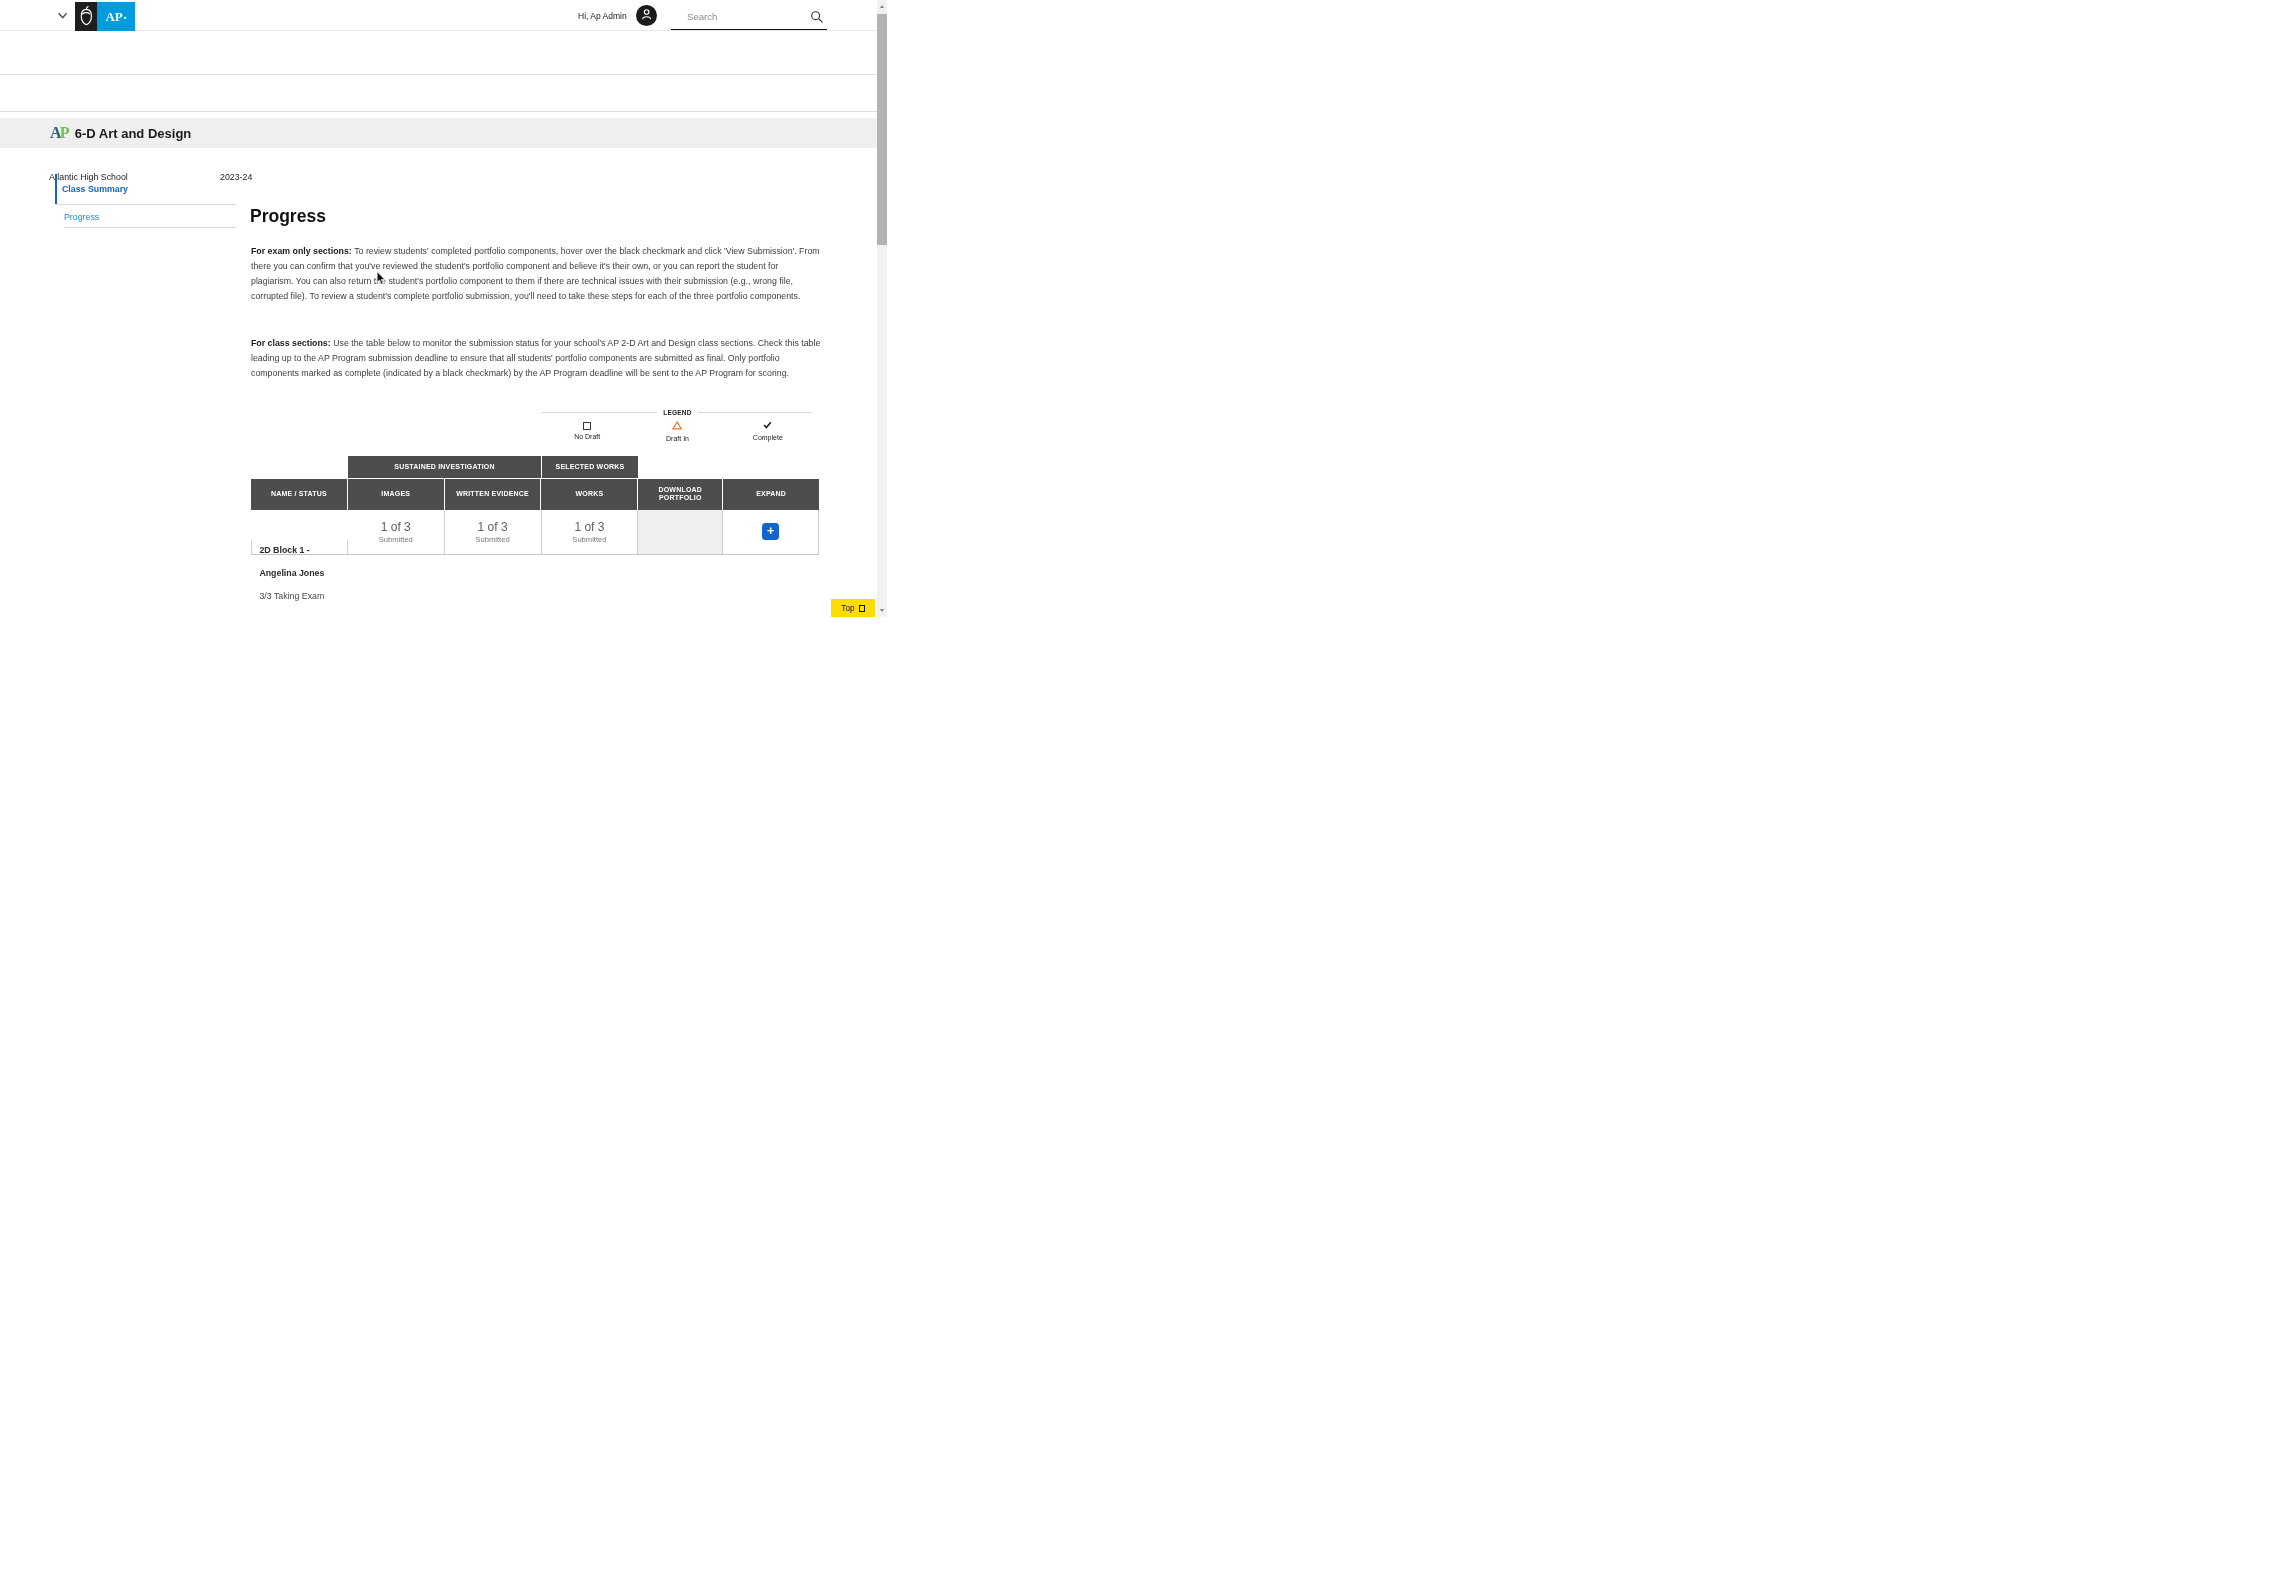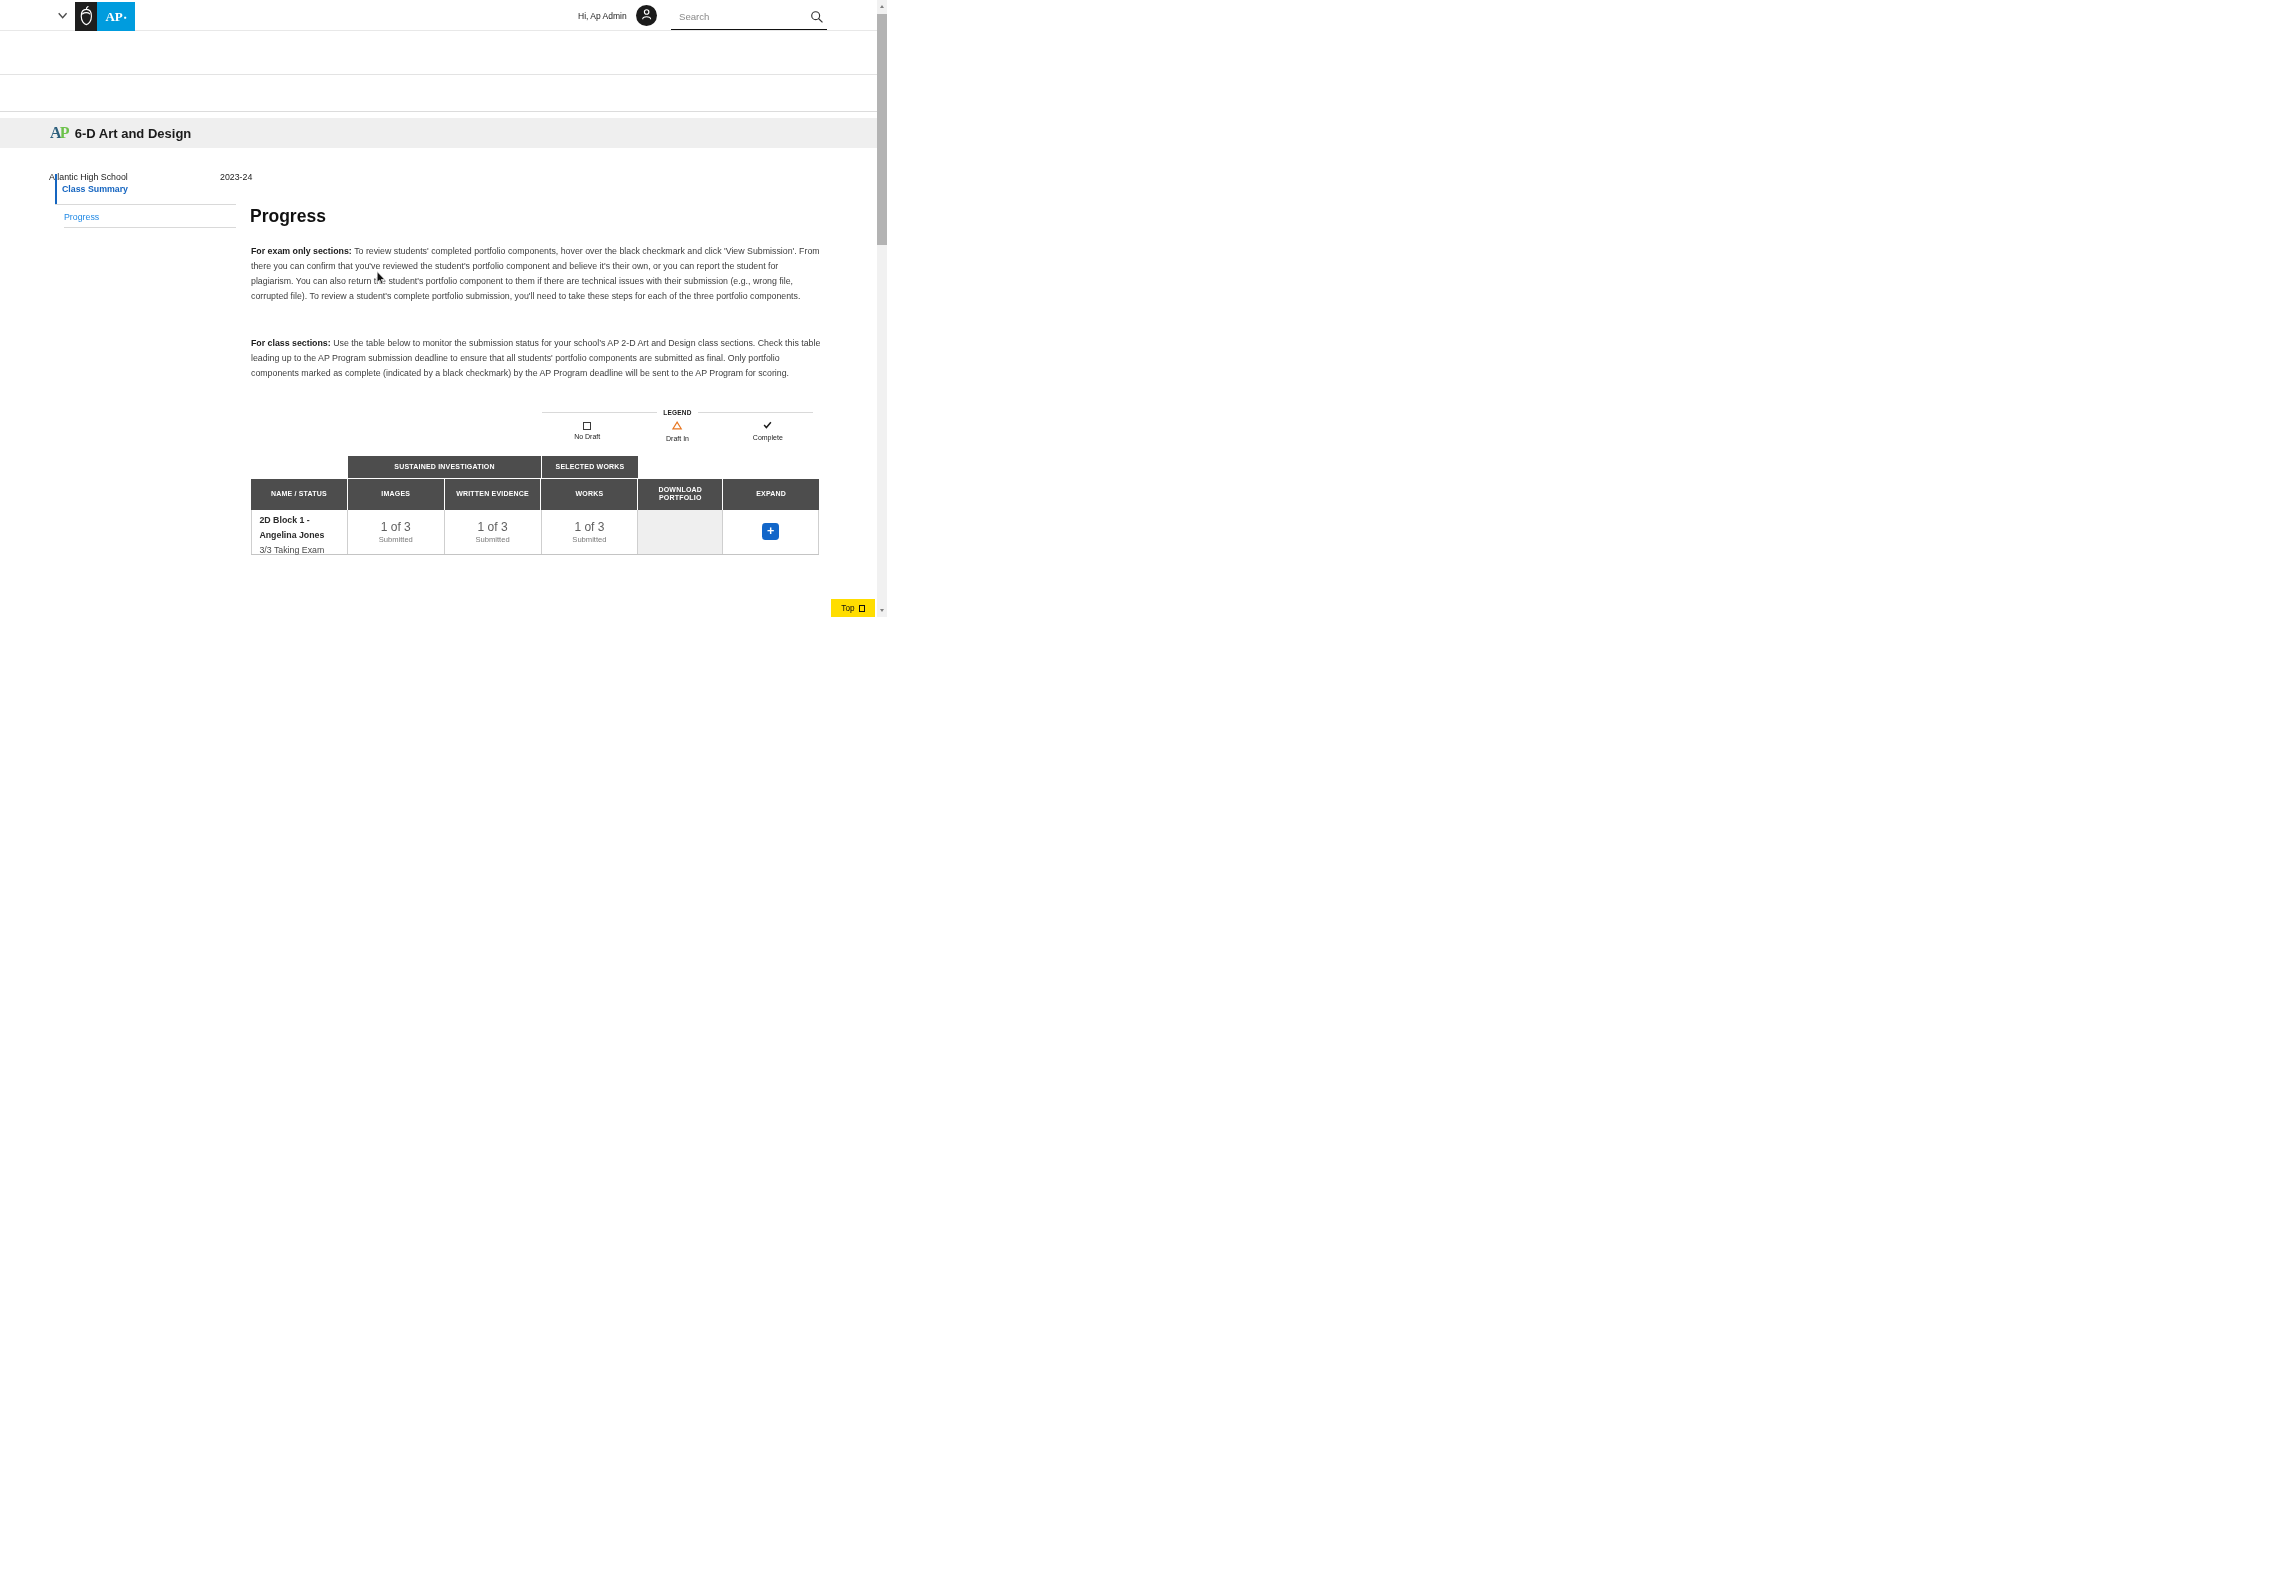--- a/index.html
+++ b/index.html
@@ -14,21 +14,21 @@
   .tile { position:absolute; top:2.3px; height:29px; display:flex; align-items:center; justify-content:center; }
   .tile-acorn { left:75px; width:22.6px; background:#1e1e1e; }
   .tile-ap { left:97px; width:38px; background:var(--brand-blue,#009cde); color:#fff;
              font-family:"Liberation Serif", serif; font-weight:bold; font-size:13px; }
   .tile-ap .reg { font-size:5.1px; vertical-align:8px; margin-left:0.6px; }
   .greeting { position:absolute; left:578px; top:10.8px; font-size:8.5px; color:#1b1b1b; white-space:nowrap; }
   .greeting b { font-weight:normal; }
   .avatar { position:absolute; left:636px; top:5.1px; width:21px; height:21px; border-radius:50%;
             background:#1b1b1b; display:flex; align-items:center; justify-content:center; cursor:pointer; }
   .searchbox { position:absolute; left:671px; top:4.5px; width:156px; height:25px; border-bottom:1.1px solid #111; }
-  .searchbox input { position:absolute; left:8px; top:3.4px; width:125px; height:17px; border:none; outline:none;
+  .searchbox input { position:absolute; left:16px; top:3.4px; width:125px; height:17px; border:none; outline:none;
                      font-size:9.6px; font-family:"Liberation Sans",sans-serif; color:#444; }
   .searchbox input::placeholder { color:#8a8a8a; }
   .search-icon { position:absolute; right:3.4px; top:5.1px; cursor:pointer; }
 
   
   .header-row { position:absolute; left:0; top:31px; right:9.6px; height:44px; background:#fff; border-bottom:0.6px solid #e3e3e3; }
   .page-title { position:absolute; left:49px; top:52px; font-size:13.6px; font-weight:bold; color:#1b1b1b; }
   .nav-item { position:absolute; display:flex; align-items:center; gap:4.5px; font-size:8.8px; color:#1b1b1b; cursor:pointer; }
   .nav-home { left:616px; top:57px; }
   .nav-myclasses { left:685px; top:57px; }
@@ -84,21 +84,21 @@
              border-right:1.1px solid #fff; border-bottom:1.1px solid #fff; }
   .th-row { display:flex; height:31px; }
   .th-cell { background:#4d4d4d; color:#fff; font-size:7px; font-weight:bold; letter-spacing:0.2px;
              display:flex; align-items:center; justify-content:center; text-align:center;
              border-right:1.1px solid #fff; padding:0 10.2px; line-height:8.5px; }
   .th-cell:last-child { border-right:none; }
   .w-name{width:97px;} .w-img{width:97px;} .w-we{width:97px;} .w-works{width:97px;} .w-dl{width:85px;} .w-ex{width:96px;}
   .td-row { display:flex; height:45px; background:#fff; border-bottom:0.6px solid #c4c4c4; }
   .td-cell { border-right:0.6px solid #cfcfcf; display:flex; flex-direction:column; align-items:center; justify-content:center; gap:1.1px; }
   .td-name { border-left:0.6px solid #cfcfcf; align-items:flex-start; justify-content:flex-start;
-             padding:5.1px 4.5px 0 7.4px; gap:4px; line-height:11px; font-size:8.8px; }
+             padding:5.1px 4.5px 0 7.4px; gap:12px; line-height:11px; font-size:8.8px;margin-top:30px; }
   .td-name .nm { font-weight:bold; color:#2b2b2b; }
   .td-name .st { color:#4a4a4a; }
   .stat-count { font-size:12px; color:#5f5f5f; }
   .stat-sub { font-size:7.6px; color:#7a7a7a; }
   .td-dl { background:#efefef; }
   .expand-btn { width:16.4px; height:16.4px; border-radius:3.4px; background:var(--button-blue,#1266c9); color:#fff;
                 font-size:12.5px; font-weight:bold; display:flex; align-items:center; justify-content:center;
                 cursor:pointer; line-height:1; padding-bottom:1.1px; }
 
   

